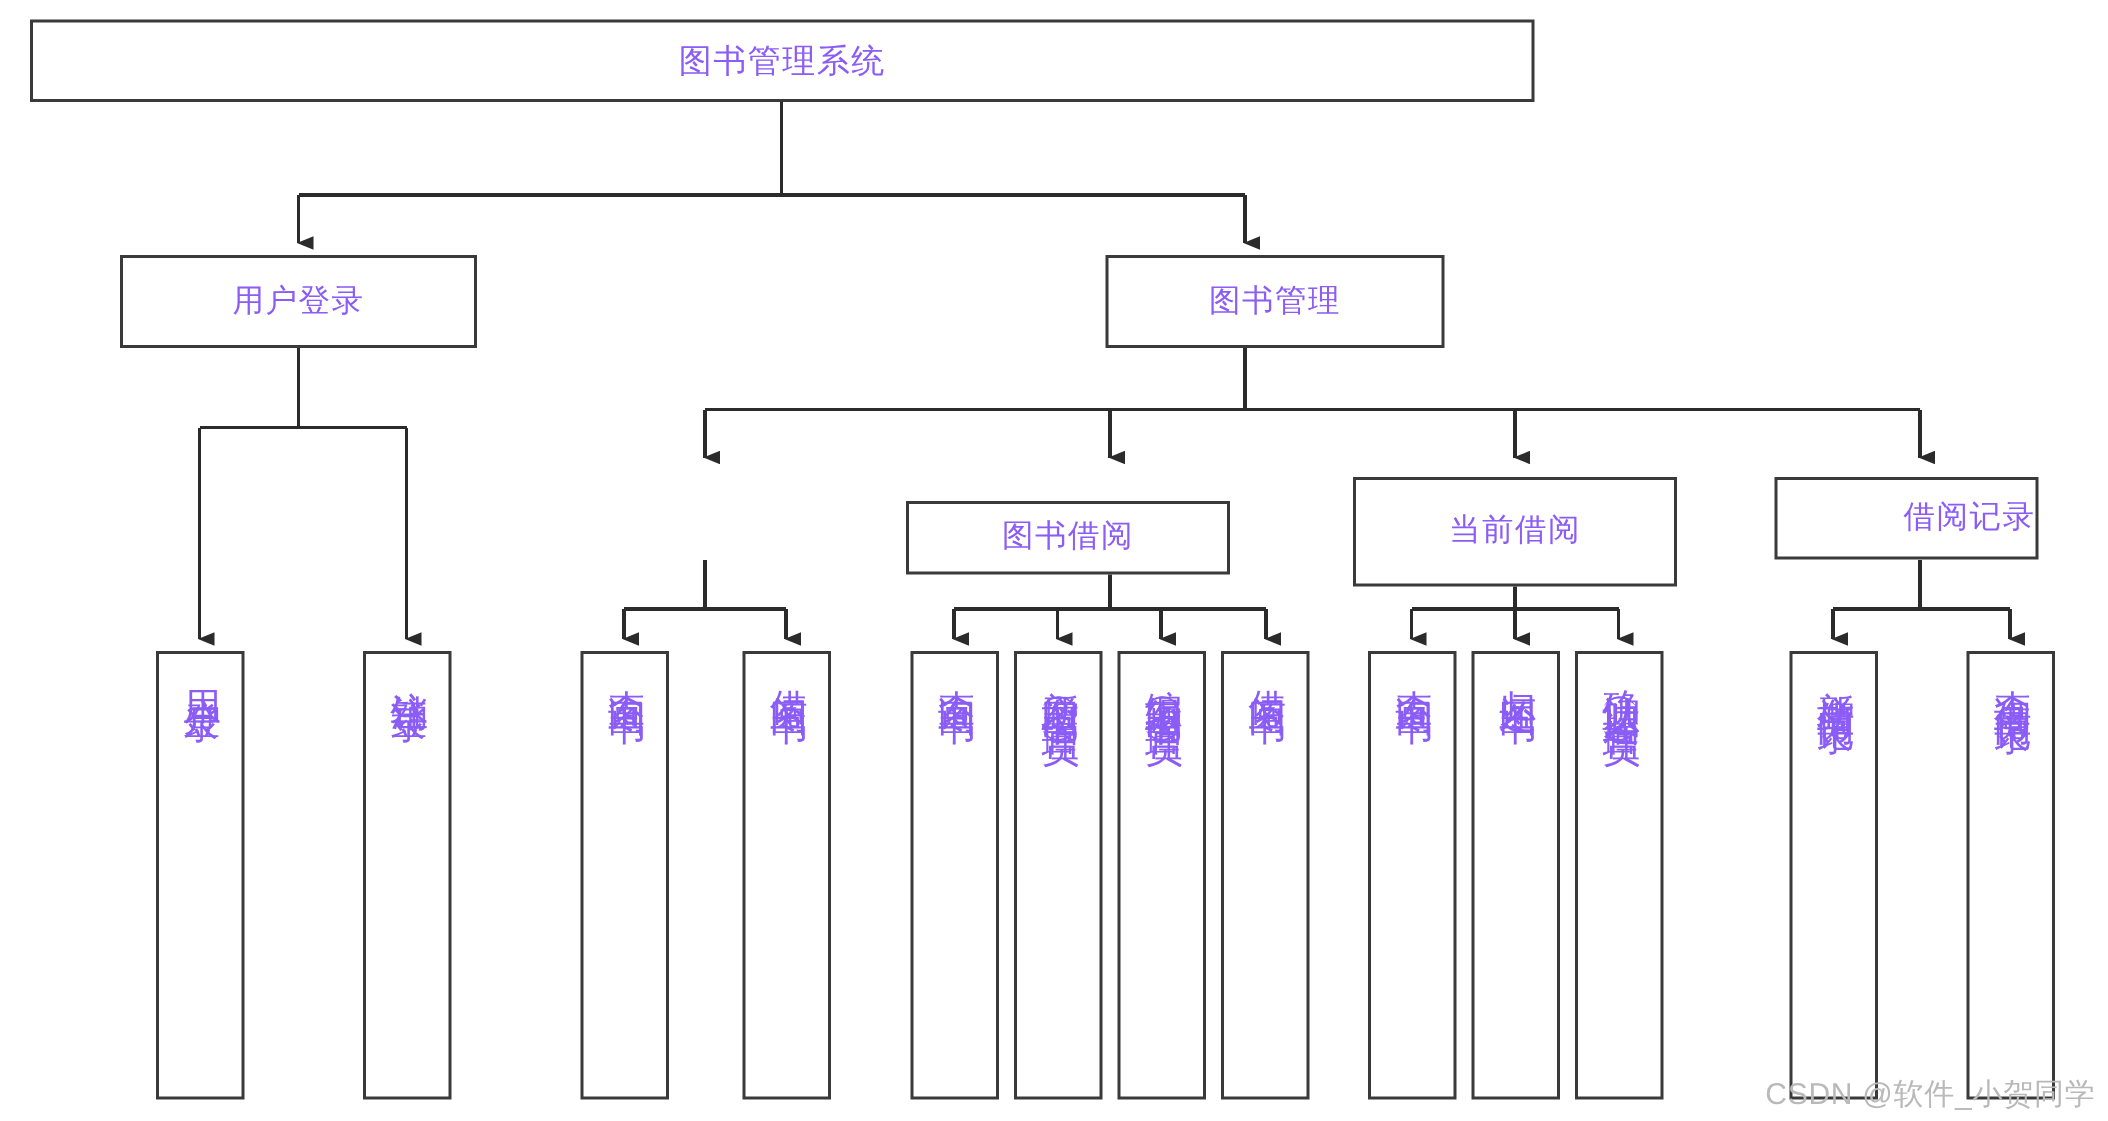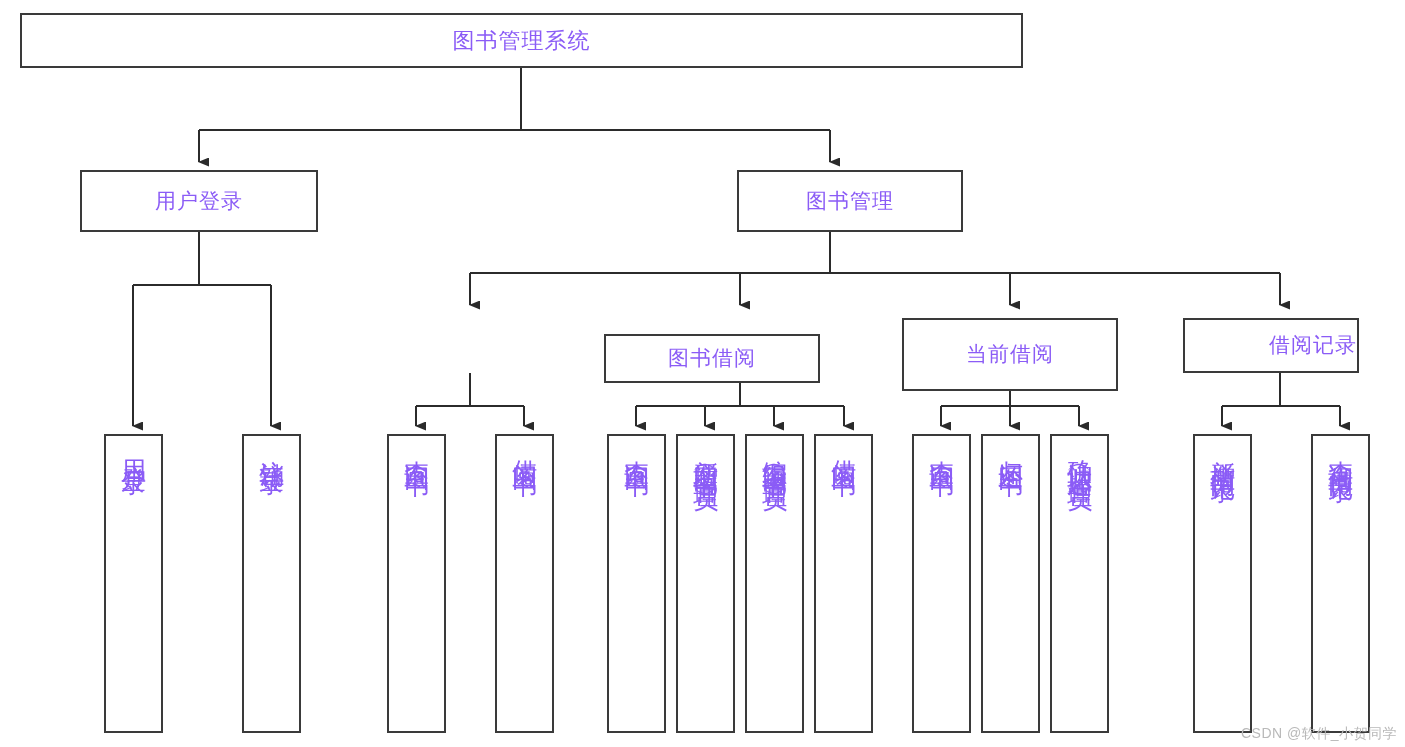--- a/index.html
+++ b/index.html
@@ -53,21 +53,21 @@
     text-orientation:upright;
     font-size:25px;
     line-height:1.02;
     letter-spacing:4px;
     margin:0 auto;
   }
   .watermark{
     position:absolute;
     right:8px;
     bottom:4px;
-    font-size:14px;
+    font-size:20px;
     color:#b9b9b9;
     letter-spacing:0.5px;
     white-space:nowrap;
     user-select:none;
   }
 </style>
 </head>
 <body>
 
 <div id="diagram">

